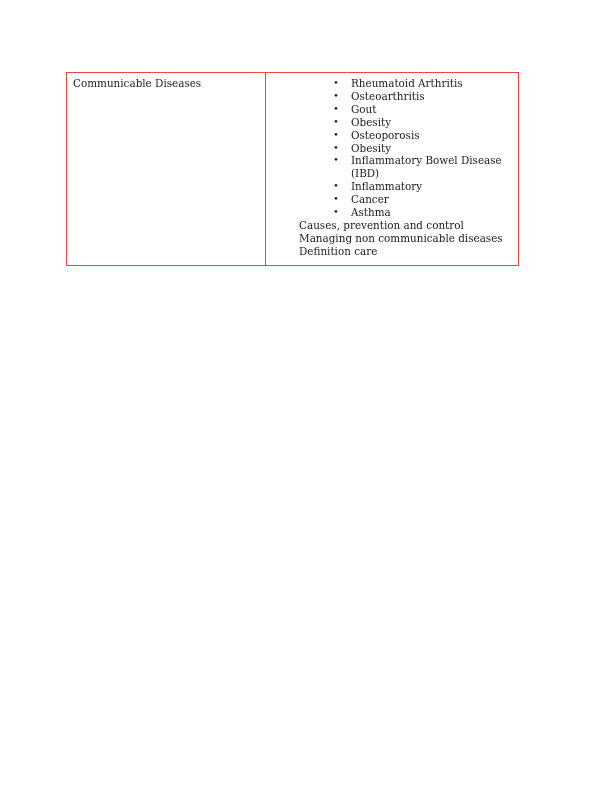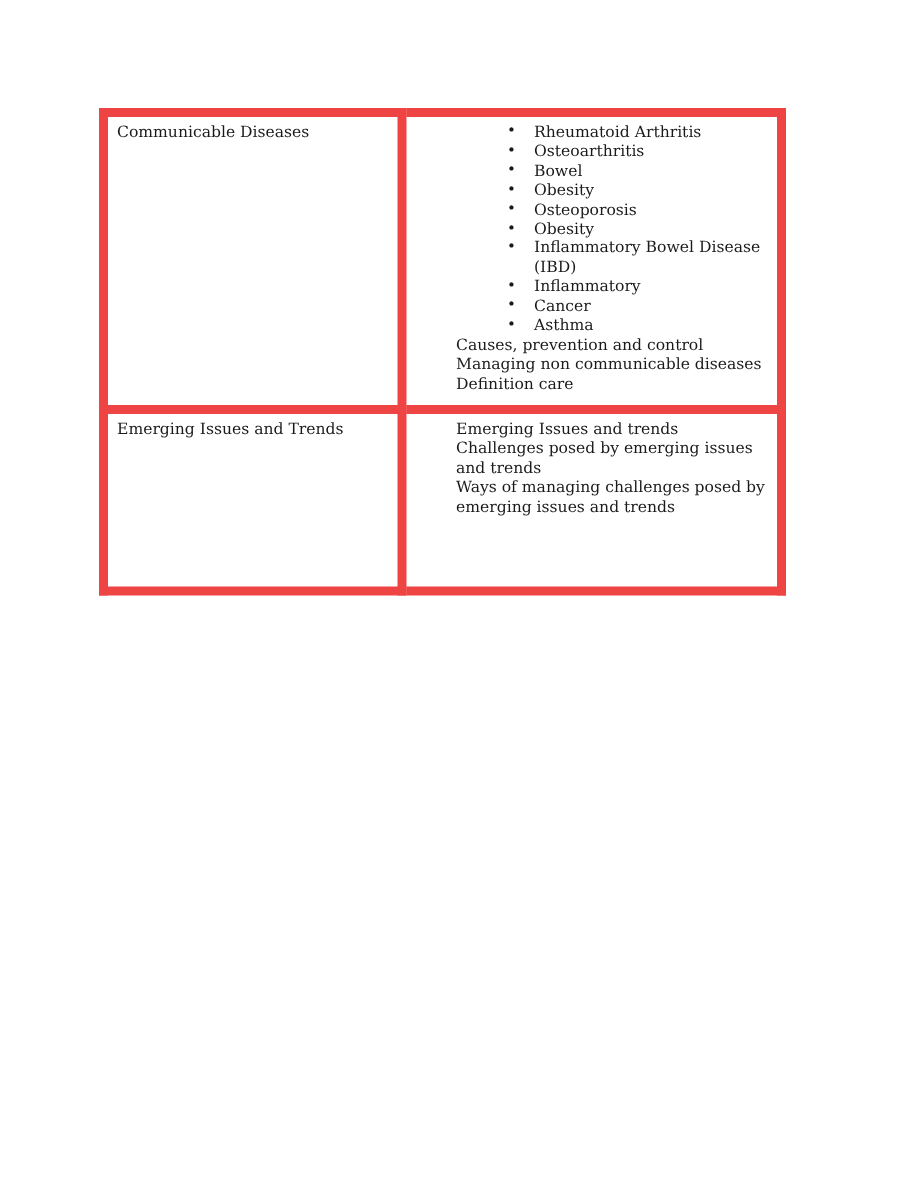--- a/index.html
+++ b/index.html
@@ -1,19 +1,19 @@
 <!DOCTYPE html>
 <html><head>
 <meta charset="utf-8">
 <style>
   html, body { margin: 0; padding: 0; background: #ffffff; }
   body { width: 612px; height: 792px; position: relative; overflow: hidden;
          font-family: "DejaVu Serif", "Liberation Serif", serif; color: #1a1a1a; }
   .tbl { position: absolute; left: 66px; top: 72px; width: 452px; border-collapse: collapse; table-layout: fixed; }
-  .tbl td { border: 6px solid #ef4444; vertical-align: top; padding: 4px 5px 4px 6px; font-size: 10.4px; line-height: 12.9px; }
+  .tbl td { border: 1px solid #ef4444; vertical-align: top; padding: 4px 5px 4px 6px; font-size: 10.4px; line-height: 12.9px; }
   .tbl col.c1 { width: 199px; }
   .tbl col.c2 { width: 253px; }
   ul { margin: 0; padding-left: 35px; list-style: none; }
   ul li { position: relative; margin-left: 44px; }
   ul li::before { content: "\2022"; position: absolute; left: -18px; font-size: 10px; }
   .line { display: block; margin-left: 27px; }
   tr.r1 td { height: 184px; }
   tr.r2 td { height: 79px; }
   tr.r3 td { height: 107px; }
 </style>
@@ -25,36 +25,28 @@
       <col class="c1">
       <col class="c2">
     </colgroup>
   <tbody>
       <tr class="r1">
     <td><span>Communicable Diseases</span></td>
     <td>
       <ul>
         <li>Rheumatoid Arthritis</li>
         <li>Osteoarthritis</li>
-        <li>Bowel</li>
+        <li>Gout</li>
         <li>Obesity</li>
         <li>Osteoporosis</li>
         <li>Obesity</li>
         <li>Inflammatory Bowel Disease (IBD)</li>
         <li>Inflammatory</li>
         <li>Cancer</li>
         <li>Asthma</li>
       </ul>
       <span class="line">Causes, prevention and control</span>
       <span class="line">Managing non communicable diseases</span>
       <span class="line">Definition care</span>
     </td>
   </tr>
-  <tr class="r3">
-    <td><span>Emerging Issues and Trends</span></td>
-    <td>
-      <span class="line">Emerging Issues and trends</span>
-      <span class="line">Challenges posed by emerging issues and trends</span>
-      <span class="line">Ways of managing challenges  posed by emerging issues and trends</span>
-    </td>
-  </tr>
 </tbody>
   </table>
 
 </body></html>

